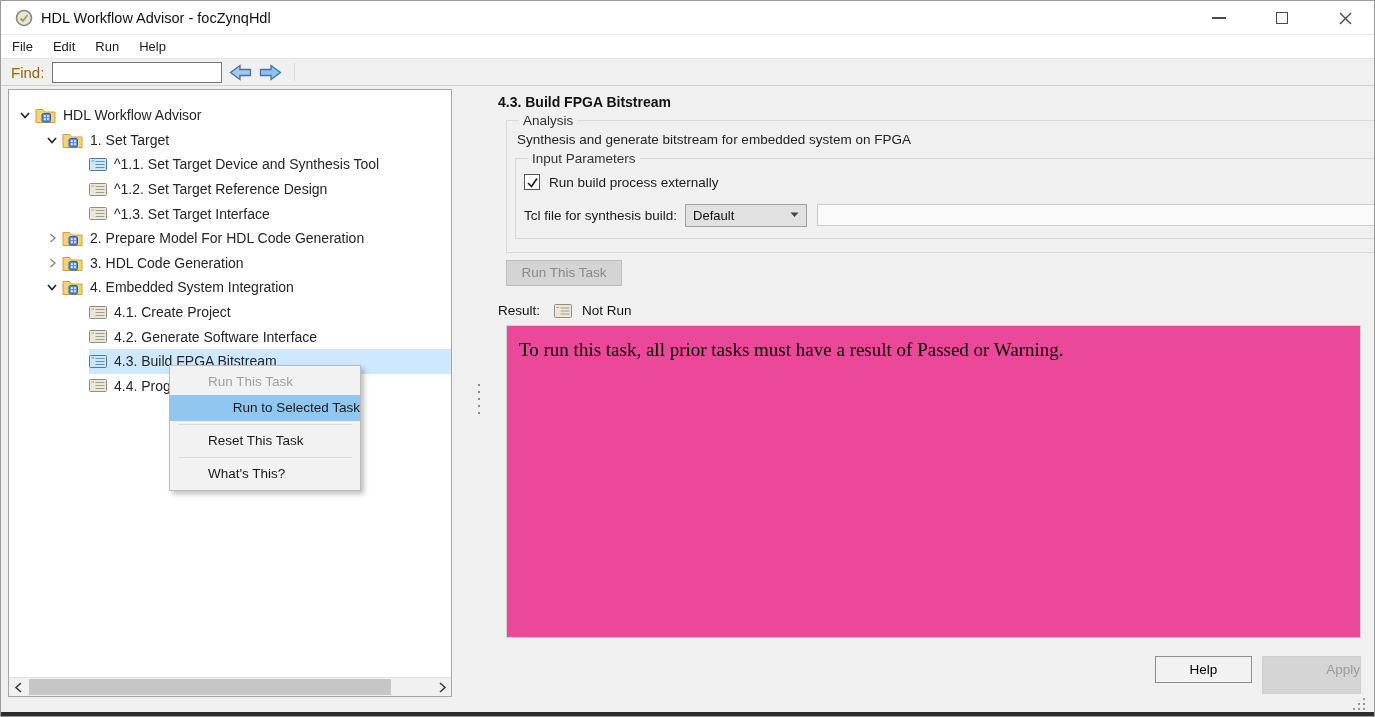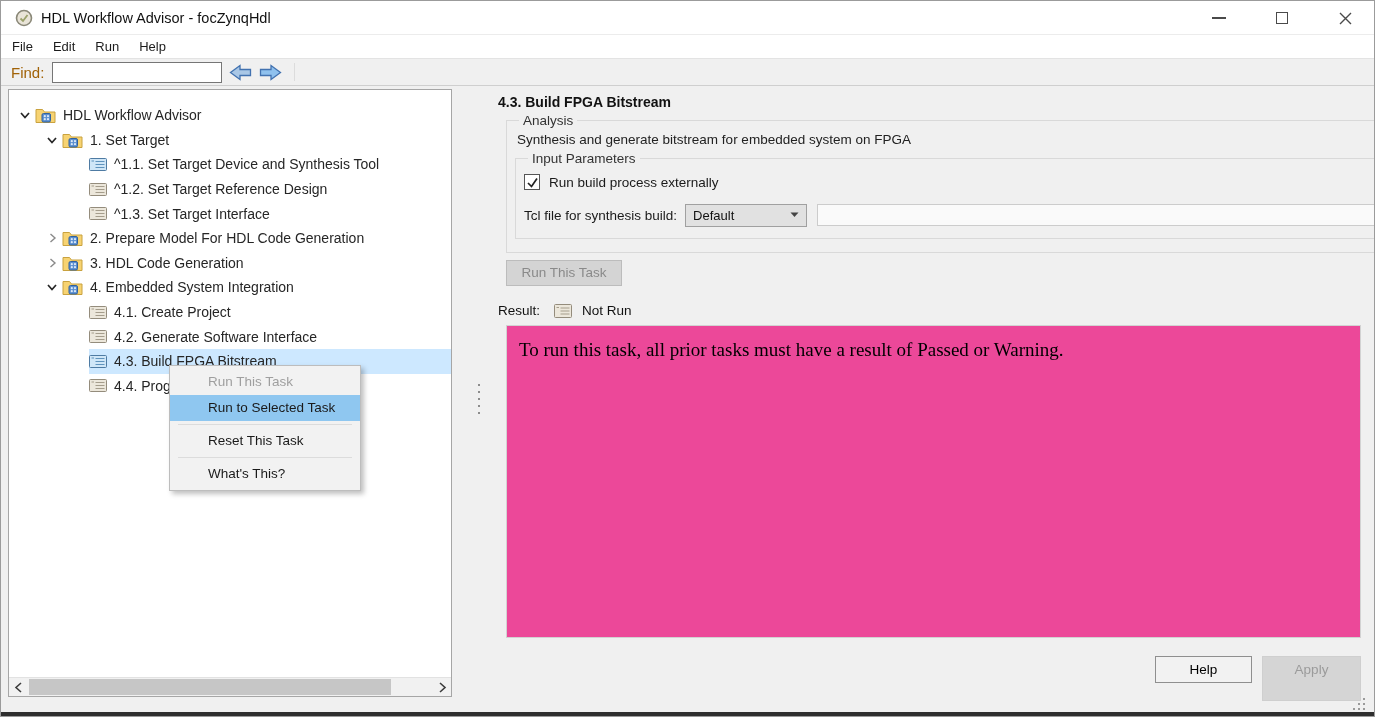--- a/index.html
+++ b/index.html
@@ -45,21 +45,21 @@
   .sbtn { position:absolute; top:0; width:18px; height:18px; display:flex; align-items:center; justify-content:center; }
   .sbtn-l { left:0; } .sbtn-r { right:0; }
   .sthumb { position:absolute; left:20px; top:1px; height:16px; width:362px; background:#c6c6c6; }
   
   .splitdots { position:absolute; left:477px; top:383px; display:flex; flex-direction:column; gap:5px; }
   .splitdots i { width:2px; height:2px; background:#8c8c8c; display:block; }
   
   .ctxmenu { position:absolute; left:168px; top:364px; width:192px; background:#f2f2f2; border:1px solid #bdbdbd; box-shadow:3px 3px 5px rgba(0,0,0,0.25); padding:3px 0; z-index:10; }
   .mi { height:26px; line-height:26px; padding-left:38px; font-size:13.5px; color:#1a1a1a; }
   .mi.disabled { color:#9f9f9f; }
-  .mi.hl { background:#8fc7f0; }
+  .mi.hl { background:#8fc7f0;text-align:right; }
   .msep { height:1px; background:#dcdcdc; margin:3px 8px; }
   
   .panel-title { position:absolute; left:497px; top:93px; font-size:14px; font-weight:bold; color:#111; }
   fieldset { border:1px solid #d9d9d9; }
   legend { font-size:13.5px; color:#333; padding:0 4px; margin-left:4px; }
   .analysis { position:absolute; left:505px; top:112px; width:1020px; height:140px; padding:0 8px; background:transparent; }
   .desc { font-size:13.5px; color:#222; margin:4px 0 4px 2px; }
   .inputparams { margin-top:2px; height:88px; padding:0 8px; }
   .cbrow { display:flex; align-items:center; margin-top:8px; }
   .checkbox { width:16px; height:16px; background:#fff; border:1px solid #555; display:flex; align-items:center; justify-content:center; }
@@ -67,21 +67,21 @@
   .tclrow { display:flex; align-items:center; margin-top:12px; }
   .tcll { font-size:13.5px; }
   .dropdown { width:122px; height:23px; background:#e1e1e1; border:1px solid #a0a0a0; display:flex; align-items:center; justify-content:space-between; padding:0 7px; font-size:13px; margin-left:8px; color:#111; }
   .tclinput { flex:1; height:22px; background:#fafafa; border:1px solid #ccc; margin-left:10px; font-size:13px; padding:0 4px; font-family:inherit; outline:none; }
   .browse { width:98px; height:26px; margin-left:28px; background:#d4d4d4; border:1px solid #c9c9c9; color:#8f8f8f; font-size:13.5px; text-align:center; line-height:24px; }
   .runbtn { position:absolute; left:505px; top:259px; width:116px; height:26px; background:#d4d4d4; border:1px solid #bcbcbc; color:#8a8a8a; font-size:13.5px; text-align:center; line-height:24px; }
   .resultrow { position:absolute; left:497px; top:302px; display:flex; align-items:center; font-size:13.5px; color:#111; }
   .resultrow .ricon { margin:0 10px 0 14px; display:flex; }
   .resultbox { position:absolute; left:505px; top:324px; width:855px; height:313px; background:#ec4899; border:1px solid #d2d2d2; padding:13px 12px; font-family:"Liberation Serif", serif; font-size:19px; color:#000; }
   .btn-help { position:absolute; left:1154px; top:655px; width:97px; height:27px; background:#f2f2f2; border:1px solid #8f8f8f; font-size:13.5px; color:#000; text-align:center; line-height:25px; }
-  .btn-apply { position:absolute; left:1261px; top:655px; width:99px; height:45px; background:#d5d5d5; border:1px solid #cfcfcf; color:#9b9b9b; font-size:13.5px; text-align:center; line-height:25px; }
+  .btn-apply { position:absolute; left:1261px; top:655px; width:99px; height:38px; background:#d5d5d5; border:1px solid #cfcfcf; color:#9b9b9b; font-size:13.5px; text-align:right; line-height:25px; }
   
   .darkbar { position:absolute; left:0; bottom:0; width:100%; height:4px; background:#2e2e2e; }
   .grip { position:absolute; left:1348px; top:697px; width:18px; height:14px; }
   .grip i { position:absolute; width:2px; height:2px; background:#9a9a9a; }
 </style>
 </head>
 <body>
 
 <div class="titlebar">
   <span class="title-icon">

